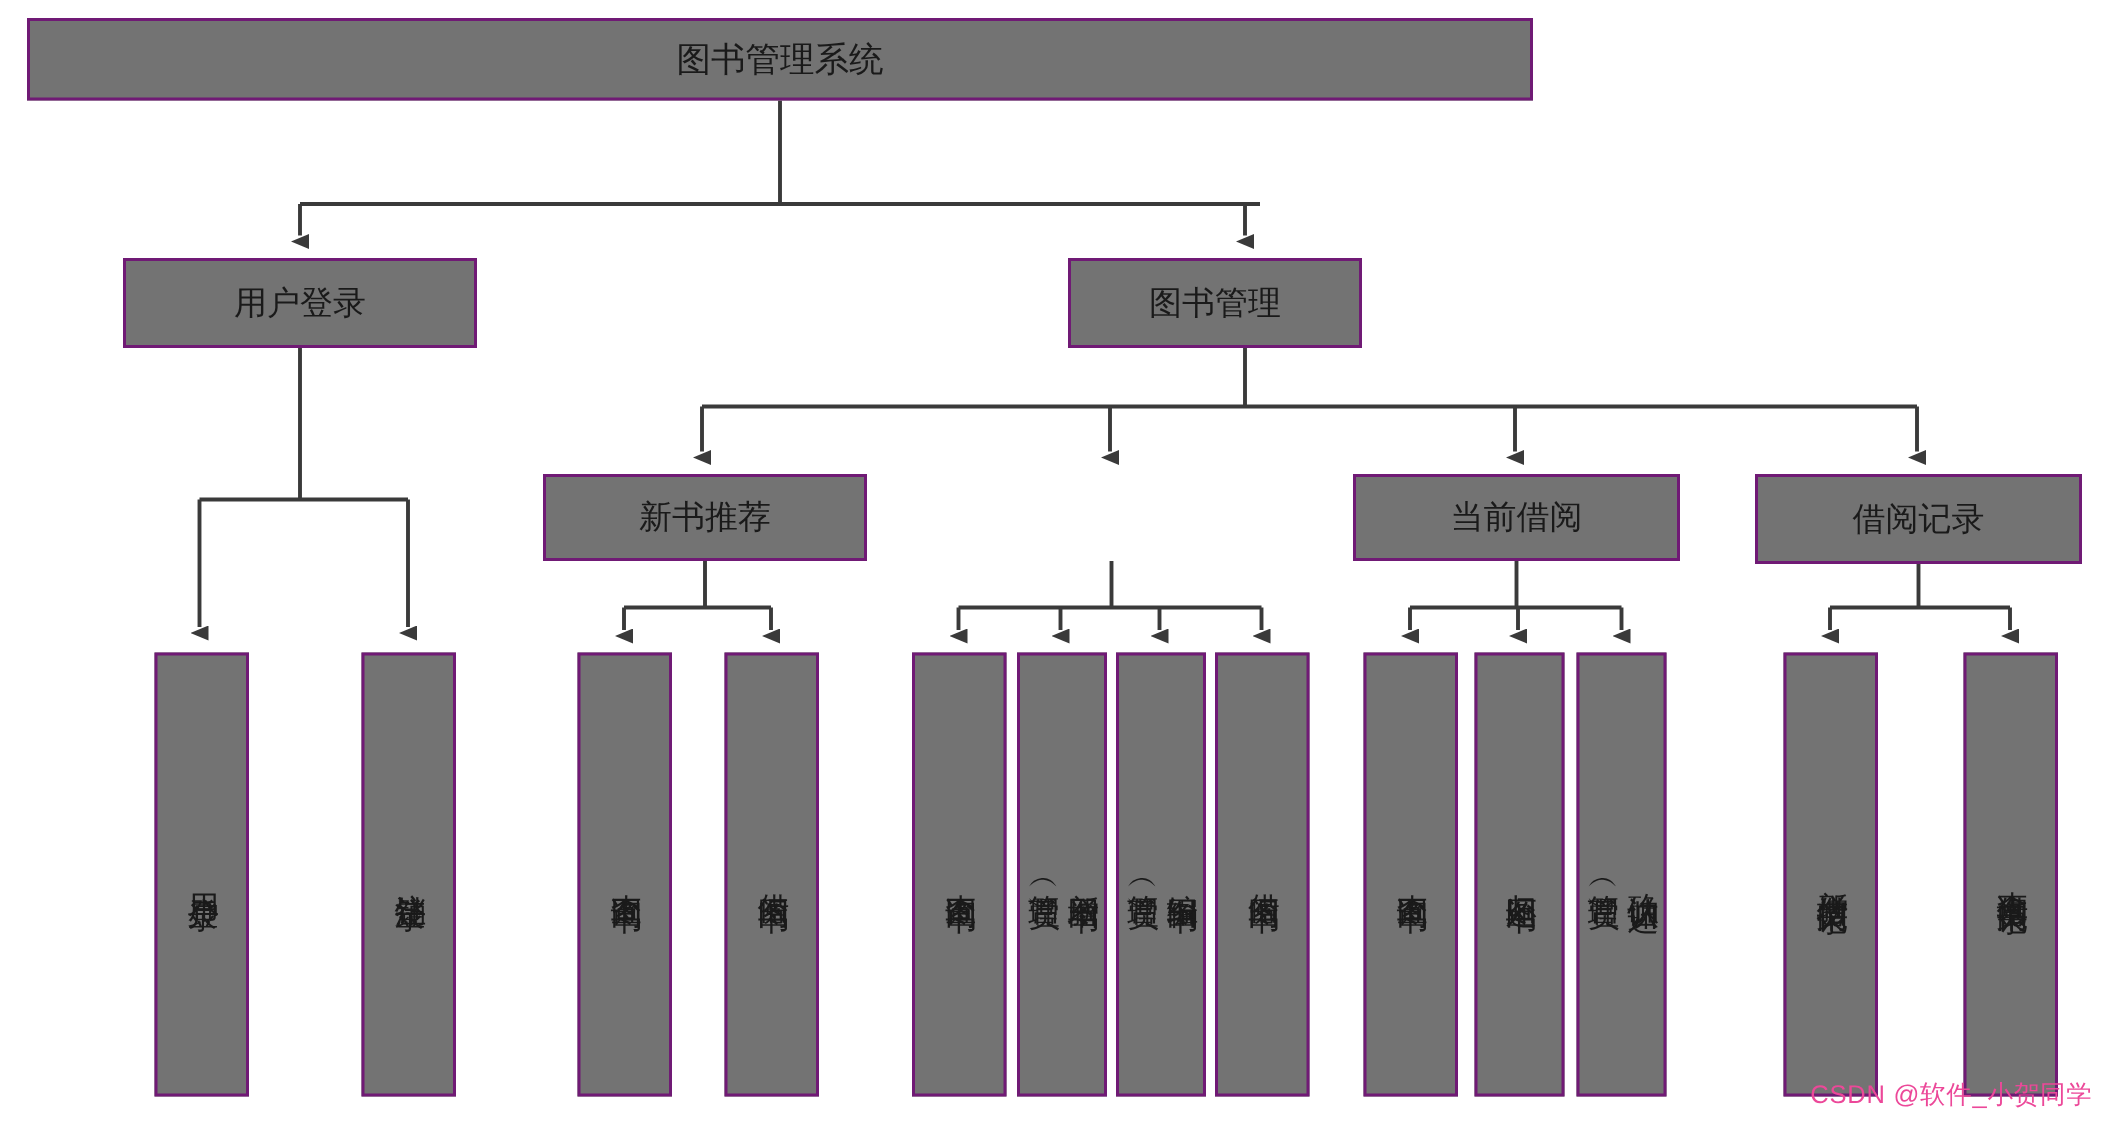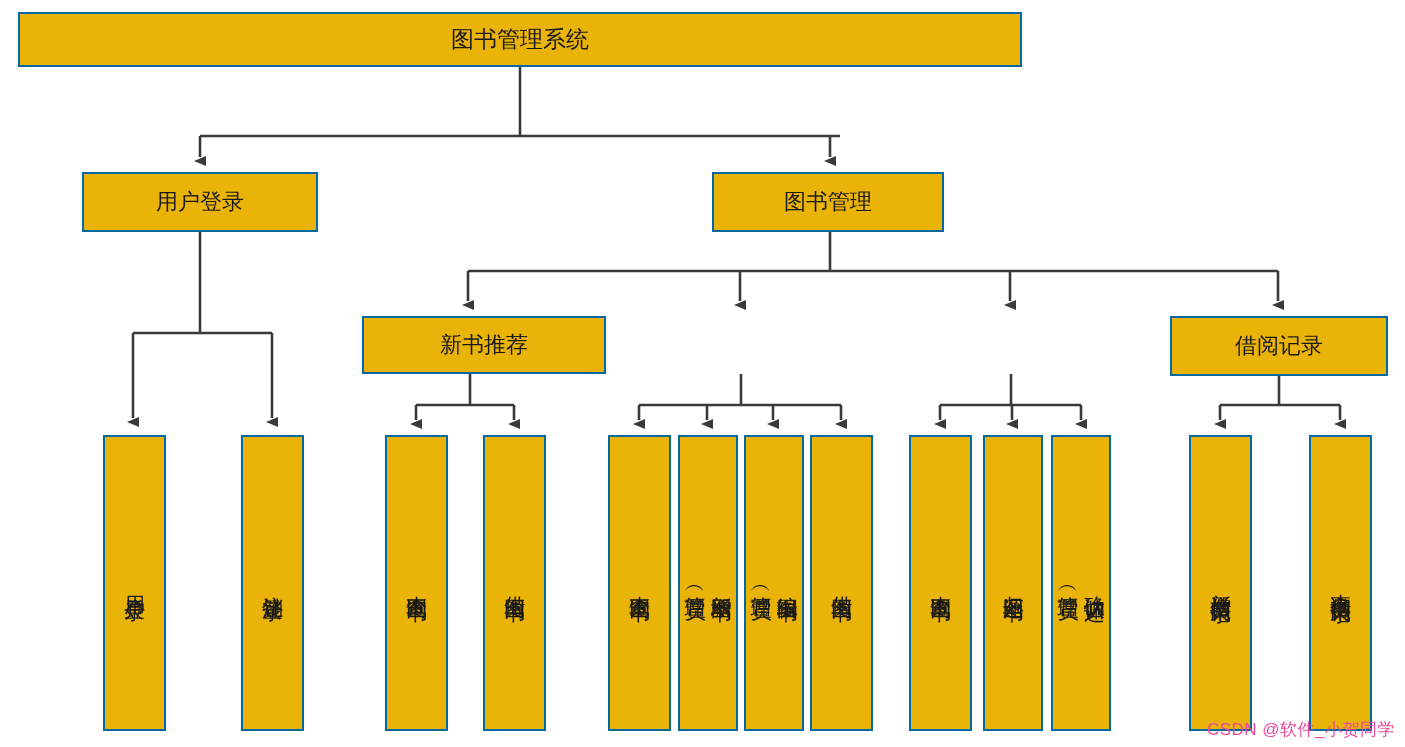--- a/index.html
+++ b/index.html
@@ -18,22 +18,22 @@
   #diagram-svg{
     position:absolute;
     left:0; top:0;
     width:1405px;
     height:747px;
   }
   
   .node{
     position:absolute;
     box-sizing:border-box;
-    background:#eab308;
-    border:2px solid #0369a1;
+    background:#737373;
+    border:2px solid #701a75;
     display:flex;
     align-items:center;
     justify-content:center;
     color:#1a1a1a;
     text-align:center;
     line-height:1.18;
   }
   .node .label{
     display:block;
     white-space:pre;
@@ -122,26 +122,29 @@
     </g>
   </svg>
 
   <div class="node h root" style="left:18px;top:12px;width:1004px;height:55px;">
     <span class="label">图书管理系统</span>
   </div>
 
   <div class="node h" style="left:82px;top:172px;width:236px;height:60px;">
     <span class="label">用户登录</span>
   </div>
-  <div class="node h" style="left:712px;top:172px;width:232px;height:60px;">
+  <div class="node h" style="left:712px;top:172px;width:196px;height:60px;">
     <span class="label">图书管理</span>
   </div>
 
-  <div class="node h" style="left:362px;top:316px;width:244px;height:58px;">
+  <div class="node h" style="left:362px;top:316px;width:216px;height:58px;">
     <span class="label">新书推荐</span>
+  </div>
+  <div class="node h" style="left:902px;top:316px;width:218px;height:58px;">
+    <span class="label">当前借阅</span>
   </div>
   <div class="node h" style="left:1170px;top:316px;width:218px;height:60px;">
     <span class="label">借阅记录</span>
   </div>
 
   <div class="node v" style="left:103px;top:435px;width:63px;height:296px;">
     <span class="label">用户登录</span>
   </div>
   <div class="node v" style="left:241px;top:435px;width:63px;height:296px;">
     <span class="label">注销登录</span>

